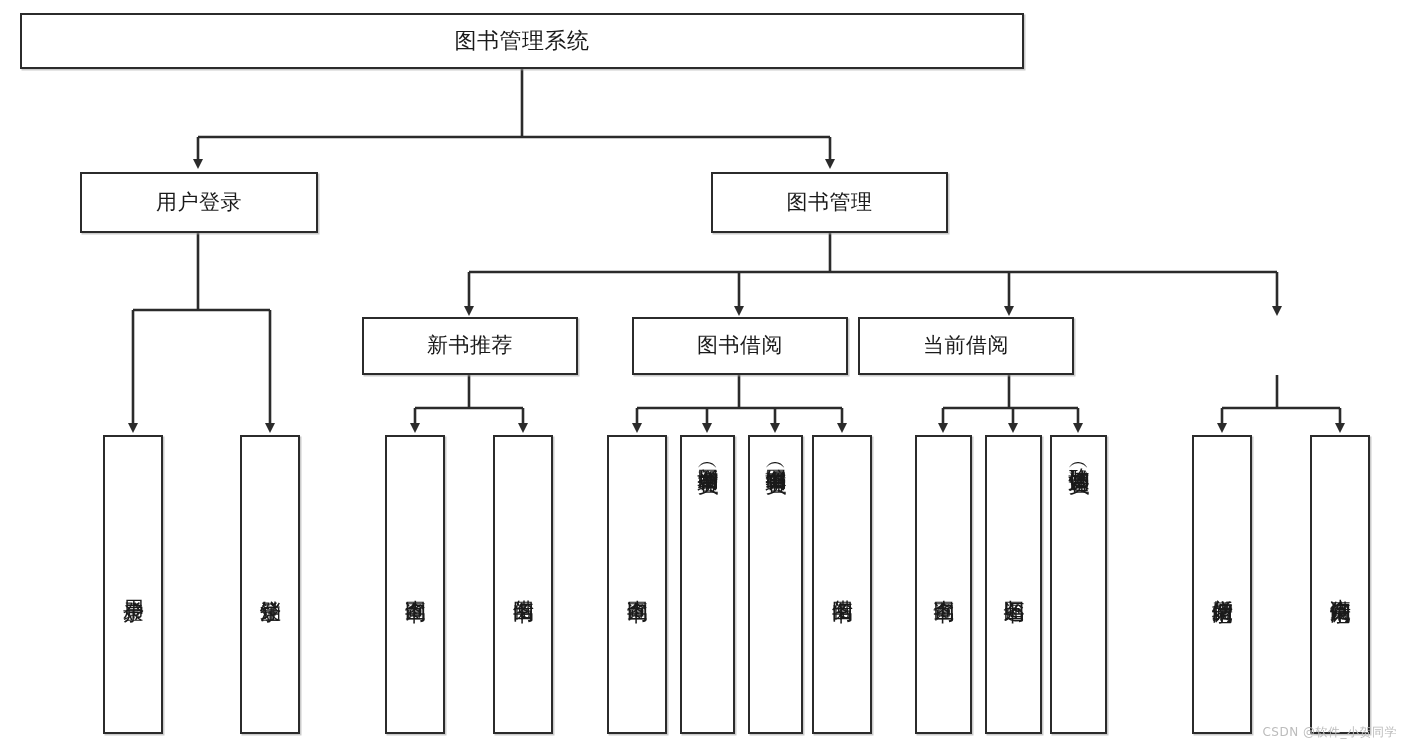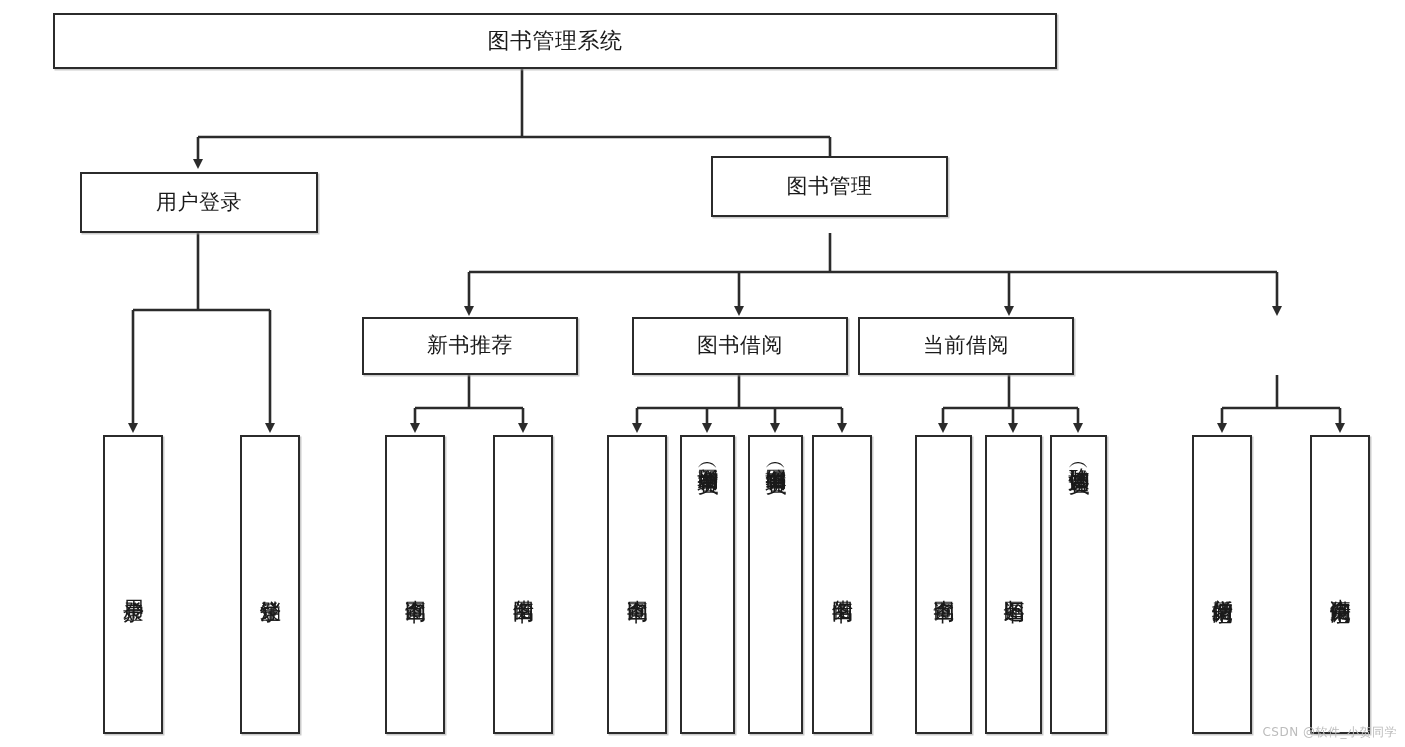--- a/index.html
+++ b/index.html
@@ -36,21 +36,20 @@
     color: #1a1a1a;
     box-shadow: 1.5px 1.5px 0 rgba(160,160,160,0.55);
   }
   .node.horiz {
     font-size: 21px;
     letter-spacing: 0.5px;
     line-height: 1.2;
   }
   .node.root {
     font-size: 22px;
-    margin-left: 33px;
   }
   .node.vert {
     align-items: flex-start;
     justify-content: center;
     padding-top: 14px;
   }
   .node.vert .vlabel {
     writing-mode: vertical-rl;
     text-orientation: upright;
     font-size: 21px;
@@ -130,21 +129,21 @@
     </g>
   </svg>
 
   <div class="node horiz root" style="left:20px; top:13px; width:1004px; height:56px;">
     <span>图书管理系统</span>
   </div>
 
   <div class="node horiz" style="left:80px; top:172px; width:238px; height:61px;">
     <span>用户登录</span>
   </div>
-  <div class="node horiz" style="left:711px; top:156px; width:237px; height:61px;">
+  <div class="node horiz" style="left:711px; top:172px; width:237px; height:61px;">
     <span>图书管理</span>
   </div>
 
   <div class="node horiz" style="left:632px; top:317px; width:216px; height:58px;">
     <span>图书借阅</span>
   </div>
   <div class="node horiz" style="left:362px; top:317px; width:216px; height:58px;">
     <span>新书推荐</span>
   </div>
   <div class="node horiz" style="left:858px; top:317px; width:216px; height:58px;">

